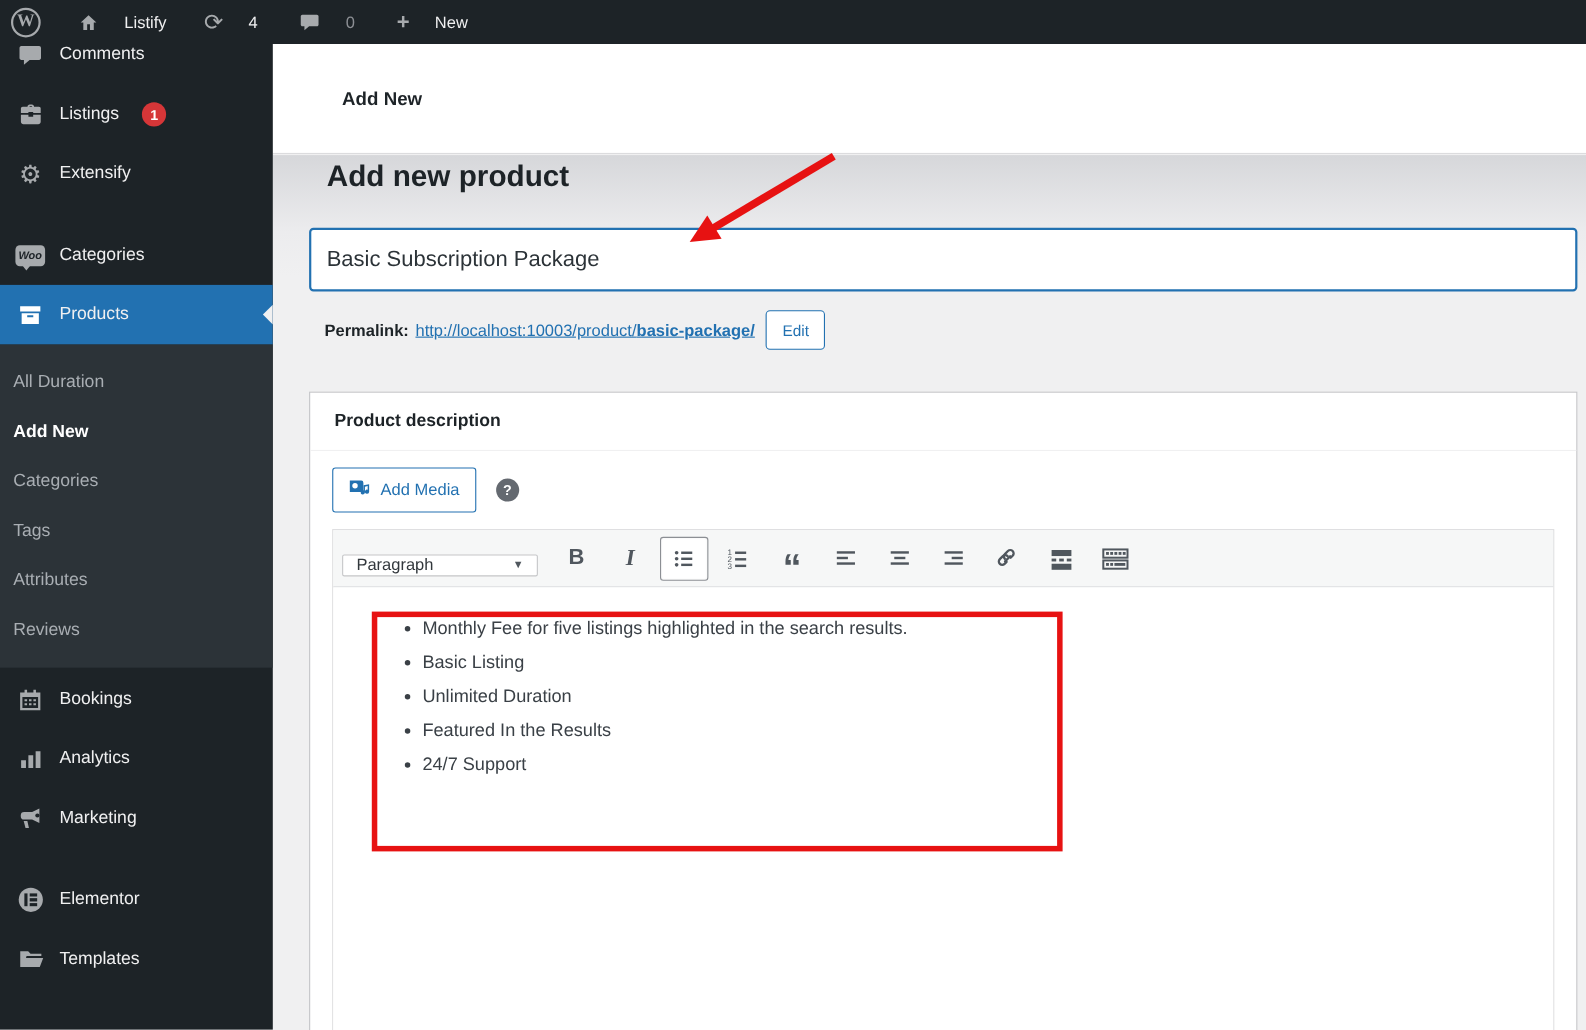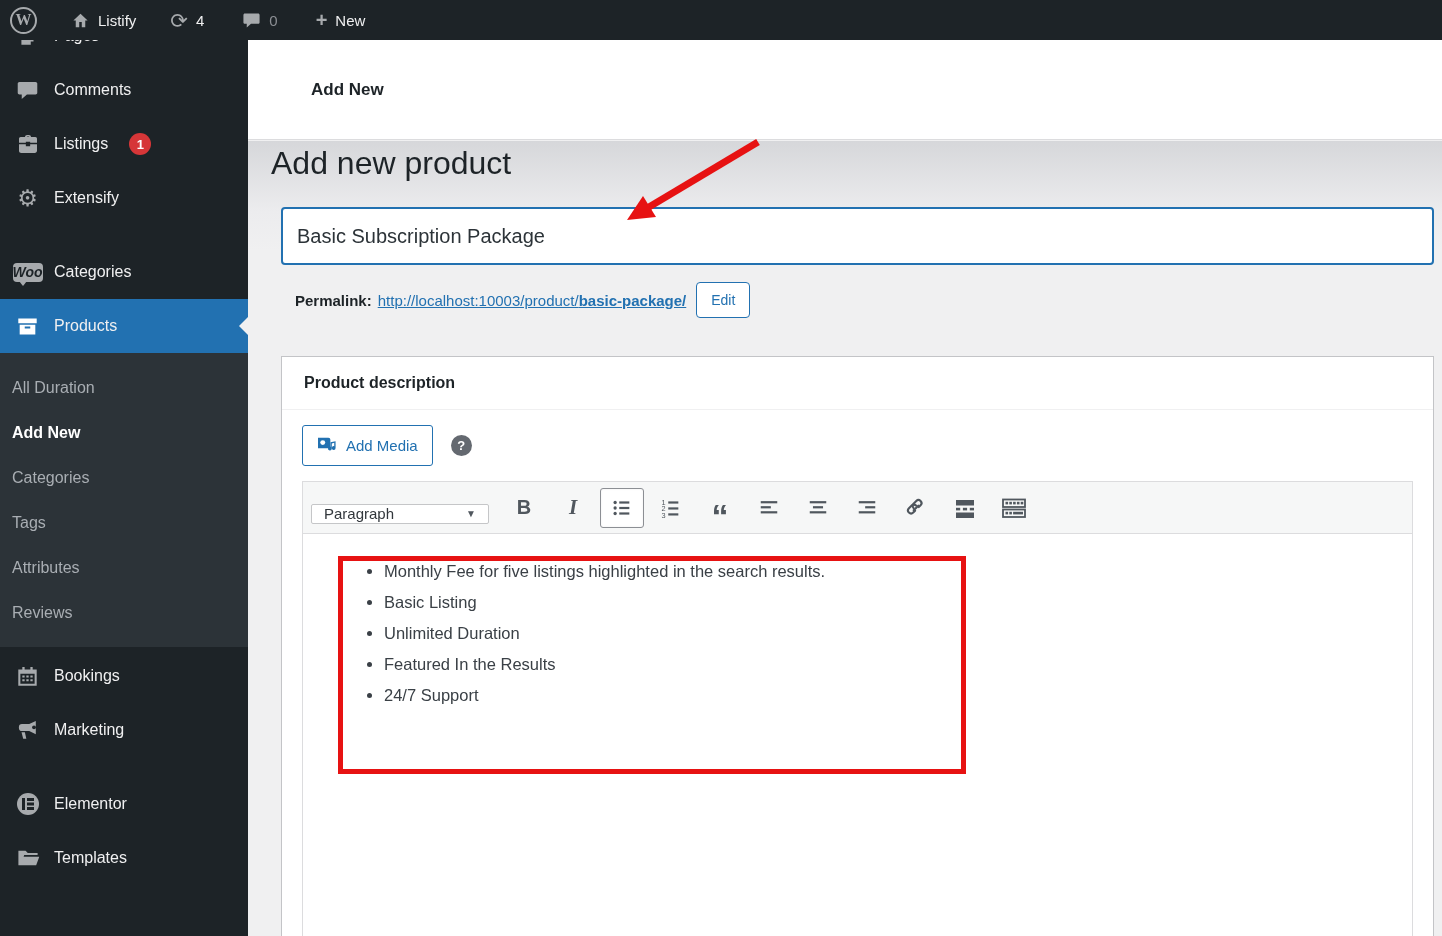--- a/index.html
+++ b/index.html
@@ -3,65 +3,65 @@
 <meta charset="utf-8">
 <style>
   * { margin:0; padding:0; box-sizing:border-box; }
   html,body { width:1442px; height:936px; overflow:hidden;
     font-family:"Liberation Sans","DejaVu Sans",sans-serif; background:#f0f0f1; }
 
   
   .adminbar { position:absolute; left:0; top:0; width:1442px; height:40px;
     background:#1d2327; color:#f0f0f1; display:flex; align-items:center; z-index:50;
     font-size:15px; }
-  .ab-item { display:flex; align-items:center; gap:8px; padding:0 6px; cursor:pointer; }
+  .ab-item { display:flex; align-items:center; gap:23px; padding:0 6px; cursor:pointer; }
   .ab-icon { color:#a7aaad; display:flex; align-items:center; }
   .wp-logo { width:27px; height:27px; border:2px solid #a7aaad; border-radius:50%;
     display:flex; align-items:center; justify-content:center; color:#a7aaad;
     font-family:"Liberation Serif","DejaVu Serif",serif; font-weight:700; font-size:16px; margin-left:10px;}
   .ab-count-dim { color:#8c8f94; }
   .ab-plus { font-size:20px; font-weight:700; color:#a7aaad; line-height:1; }
 
   
   .sidebar { position:absolute; left:0; top:0; width:248px; height:936px;
-    background:#1d2327; z-index:10; overflow:hidden; padding-top:40px; }
+    background:#1d2327; z-index:10; overflow:hidden; }
   .mi { height:54px; display:flex; align-items:center; gap:13px; padding-left:14px;
     color:#f0f0f1; font-size:16px; cursor:pointer; position:relative; }
   .mi-icon { width:27px; display:flex; justify-content:center; align-items:center; color:#a7aaad; }
   .mi.first { margin-top:-31px; }
   .mi.active { background:#2271b1; }
   .mi.active .mi-icon { color:#fff; }
   .mi-sep { height:20px; }
   .badge { background:#d63638; color:#fff; min-width:22px; height:22px; border-radius:11px;
     font-size:13px; font-weight:700; display:flex; align-items:center; justify-content:center;
     margin-left:8px; padding:0 6px; }
   .notch { position:absolute; right:0; top:50%; margin-top:-9px; width:0; height:0;
     border-top:9px solid transparent; border-bottom:9px solid transparent;
     border-right:9px solid #f0f0f1; }
   .submenu { background:#2c3338; padding:12px 0; }
   .smi { height:45px; display:flex; align-items:center; padding-left:12px;
     color:#a9aeb3; font-size:16px; cursor:pointer; }
   .smi.current { color:#fff; font-weight:700; }
   .woo-bubble { width:30px; height:19px; background:#a7aaad; border-radius:4px;
-    color:#1d2327; font-size:14px; font-weight:700; font-style:italic;
+    color:#1d2327; font-size:10px; font-weight:700; font-style:italic;
     display:flex; align-items:center; justify-content:center; position:relative; }
   .woo-bubble:after { content:""; position:absolute; left:6px; bottom:-4px;
     border-left:4px solid transparent; border-right:4px solid transparent;
     border-top:5px solid #a7aaad; }
   .elementor-circle { width:22px; height:22px; border-radius:50%; background:#a7aaad;
     display:flex; align-items:center; justify-content:center; }
 
   
   .main { position:absolute; left:248px; top:0; width:1194px; height:936px; }
   .wc-header { position:absolute; left:0; top:40px; width:1194px; height:100px;
     background:#fff; display:flex; align-items:center; border-bottom:1px solid #dcdcde; }
   .wc-header-title { margin-left:63px; font-size:17px; font-weight:700; color:#1d2327; }
   .content-body { position:absolute; left:0; top:141px; width:1194px; height:795px;
     background:linear-gradient(to bottom,#d6d7da 0px,#ececee 70px,#f0f0f1 110px); }
-  .page-title { position:absolute; left:23px; top:4px; font-size:32px; font-weight:400;
+  .page-title { position:absolute; left:49px; top:4px; font-size:27px; font-weight:700;
     color:#1d2327; }
   .title-input { position:absolute; left:33px; top:66px; width:1153px; height:58px;
     border:2px solid #2271b1; border-radius:4px; background:#fff; font-size:20px;
     color:#2c3338; padding:0 14px; outline:none;
     font-family:"Liberation Sans","DejaVu Sans",sans-serif; }
   .permalink-row { position:absolute; left:47px; top:140px; height:38px;
     display:flex; align-items:center; font-size:15px; color:#1d2327; }
   .permalink-label { font-weight:700; margin-right:6px; }
   .permalink-link { color:#2271b1; text-decoration:underline; cursor:pointer; }
   .permalink-link b { font-weight:700; }
@@ -184,20 +184,28 @@
 
   <div class="mi" style="margin-top:2px;">
     <span class="mi-icon">
       <svg width="23" height="23" viewBox="0 0 20 20" fill="currentColor">
           <path d="M5.5 1.8h2v2.1h5v-2.1h2v2.1H18V18H2V3.9h3.5V1.8zM3.8 7.5v8.7h12.4V7.5H3.8zm1.7 1.7h2v1.7h-2V9.2zm3.5 0h2v1.7H9V9.2zm3.5 0h2v1.7h-2V9.2zm-7 3.2h2v1.7h-2v-1.7zm3.5 0h2v1.7H9v-1.7zm3.5 0h2v1.7h-2v-1.7z"></path>
         </svg>
     </span>
     <span class="mi-label">Bookings</span>
   </div>
 
+  <div class="mi">
+    <span class="mi-icon">
+      <svg width="22" height="22" viewBox="0 0 20 20" fill="currentColor">
+          <path d="M2 11h4v6.5H2V11zm6-4h4v10.5H8V7zm6-3.5h4v14h-4v-14z"></path>
+        </svg>
+    </span>
+    <span class="mi-label">Analytics</span>
+  </div>
 
   <div class="mi">
     <span class="mi-icon">
       <svg width="24" height="24" viewBox="0 0 20 20" fill="currentColor">
           <path d="M16.5 2.5v11l-5.5-2.6H5a2.6 2.6 0 0 1-2.6-2.6V7.7A2.6 2.6 0 0 1 5 5.1h6l5.5-2.6zM4.6 11.9h2.8l1.2 5.3H6l-1.4-5.3z"></path>
           <circle cx="15" cy="7.8" r="1.6" fill="#1d2327"></circle>
         </svg>
     </span>
     <span class="mi-label">Marketing</span>
   </div>

